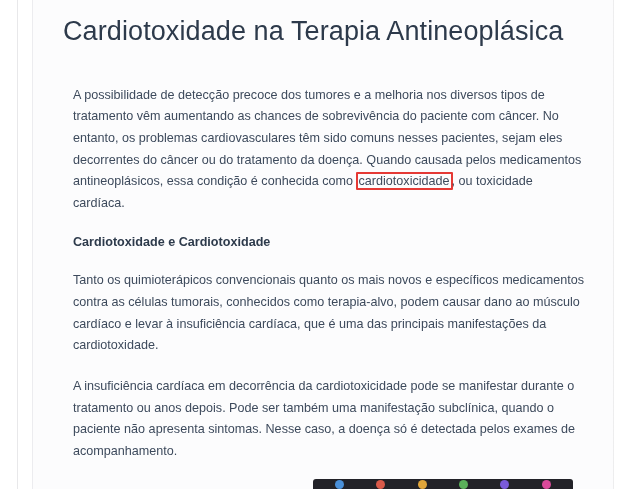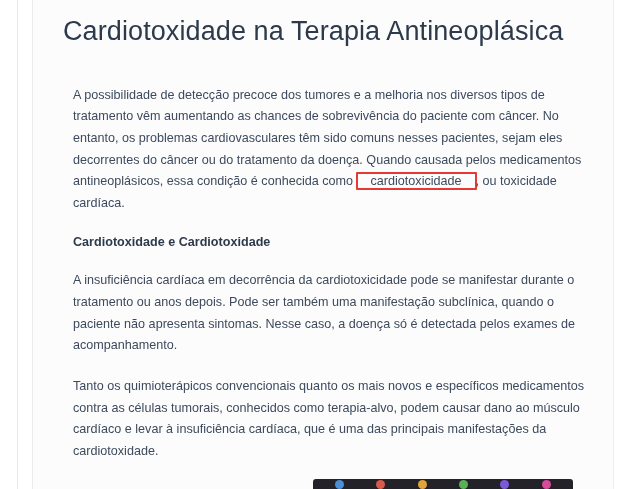--- a/index.html
+++ b/index.html
@@ -75,21 +75,21 @@
   }
   h3.subhead {
     margin: 0 0 18px 0;
     font-size: 12.6px;
     line-height: 1.5;
     font-weight: bold;
     color: #2d3a4b;
   }
   .highlight-box {
     border: 2px solid #e53935;
-    padding: 0 13px;
+    padding: 0 1px;
     margin: 0 -1px;
     border-radius: 1px;
     display: inline;
     background: transparent;
   }
   
   .bottom-strip {
     position: absolute;
     left: 18px;
     right: 12px;
@@ -137,23 +137,23 @@
   <div class="article-card">
 
     <h1 class="title">Cardiotoxidade na Terapia Antineoplásica</h1>
 
     <div class="body-wrap">
 
       <p class="para first"><span>A possibilidade de detecção precoce dos tumores e a melhoria nos diversos tipos de tratamento vêm aumentando as chances de sobrevivência do paciente com câncer. No entanto, os problemas cardiovasculares têm sido comuns nesses pacientes, sejam eles decorrentes do câncer ou do tratamento da doença. Quando causada pelos medicamentos antineoplásicos, essa condição é conhecida como </span><span class="highlight-box">cardiotoxicidade</span><span>, ou toxicidade cardíaca.</span></p>
 
       <h3 class="subhead">Cardiotoxidade e Cardiotoxidade</h3>
 
+      <p class="para">Tanto os quimioterápicos convencionais quanto os mais novos e específicos medicamentos contra as células tumorais, conhecidos como terapia-alvo, podem causar dano ao músculo cardíaco e levar à insuficiência cardíaca, que é uma das principais manifestações da cardiotoxidade.</p>
+
       <p class="para">A insuficiência cardíaca em decorrência da cardiotoxicidade pode se manifestar durante o tratamento ou anos depois. Pode ser também uma manifestação subclínica, quando o paciente não apresenta sintomas. Nesse caso, a doença só é detectada pelos exames de acompanhamento.</p>
-
-      <p class="para">Tanto os quimioterápicos convencionais quanto os mais novos e específicos medicamentos contra as células tumorais, conhecidos como terapia-alvo, podem causar dano ao músculo cardíaco e levar à insuficiência cardíaca, que é uma das principais manifestações da cardiotoxidade.</p>
 
       <p class="para">Além da insuficiência cardíaca, a cardiotoxicidade relacionada à quimioterapia pode ocorrer sob a forma de hipertensão, isquemia cardíaca, arritmias, e trombose. Todos</p>
 
     </div>
 
     <div class="bottom-strip">
       <div class="bottom-bar">
         <span class="sm" style="background:#4a90d9"></span>
         <span class="sm" style="background:#d95a4a"></span>
         <span class="sm" style="background:#e0a53a"></span>

